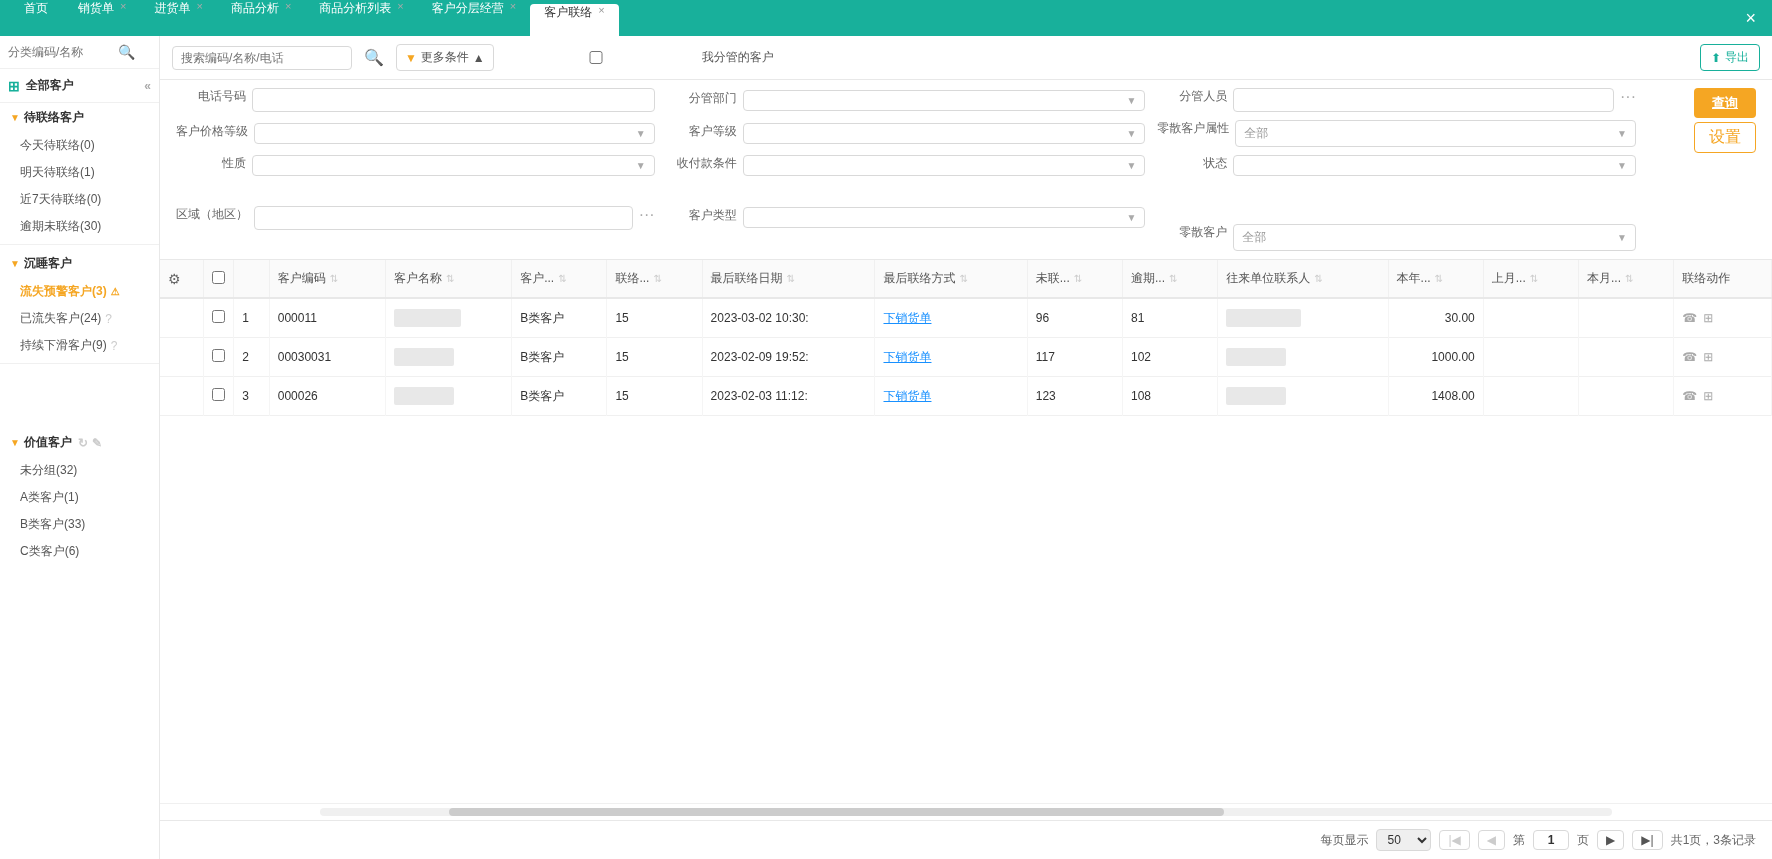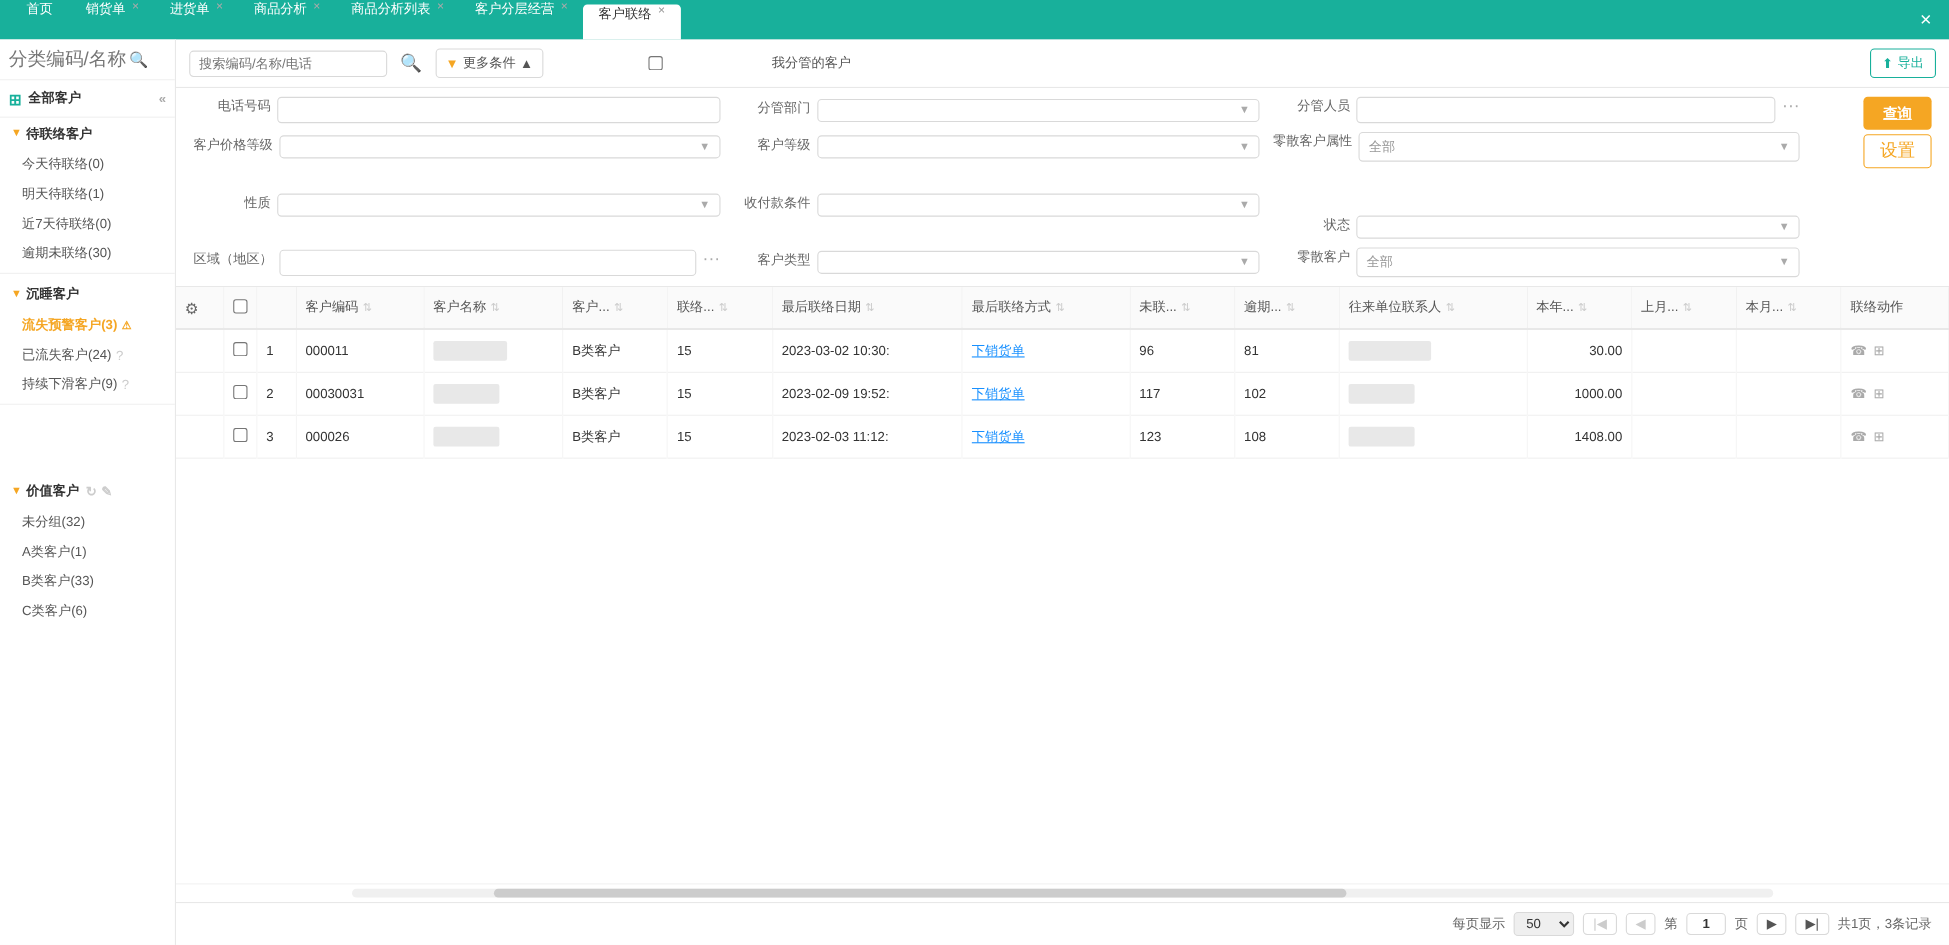--- a/index.html
+++ b/index.html
@@ -65,21 +65,21 @@
     }
     .sidebar-search {
       display: flex;
       align-items: center;
       padding: 8px 8px;
       border-bottom: 1px solid #f0f0f0;
     }
     .sidebar-search input {
       border: none;
       outline: none;
-      font-size: 17px;
+      font-size: 12px;
       width: 110px;
       color: #999;
     }
     .sidebar-search .search-icon { color: #ccc; font-size: 14px; cursor: pointer; }
 
     .sidebar-header {
       display: flex;
       align-items: center;
       padding: 8px 8px;
       font-weight: bold;
@@ -577,21 +577,21 @@
             <span class="arrow">▼</span>
           </div>
         </div>
         <div class="adv-field">
           <label>收付款条件</label>
           <div class="dropdown-btn">
             <span></span>
             <span class="arrow">▼</span>
           </div>
         </div>
-        <div class="adv-field" style="padding-right:120px;margin-top:41px;">
+        <div class="adv-field" style="padding-right:120px;">
           <label>状态</label>
           <div class="dropdown-btn">
             <span></span>
             <span class="arrow">▼</span>
           </div>
         </div>
       </div>
 
       <div class="adv-filter-row">
         <div class="adv-field">
@@ -599,21 +599,21 @@
           <input type="text" style="">
           <button class="more-btn">···</button>
         </div>
         <div class="adv-field">
           <label>客户类型</label>
           <div class="dropdown-btn">
             <span></span>
             <span class="arrow">▼</span>
           </div>
         </div>
-        <div class="adv-field" style="padding-right:120px;">
+        <div class="adv-field" style="padding-right:120px;margin-top:40px;">
           <label>零散客户</label>
           <div class="dropdown-btn">
             <span>全部</span>
             <span class="arrow">▼</span>
           </div>
         </div>
       </div>
     </div>
 
     <div class="table-area">

